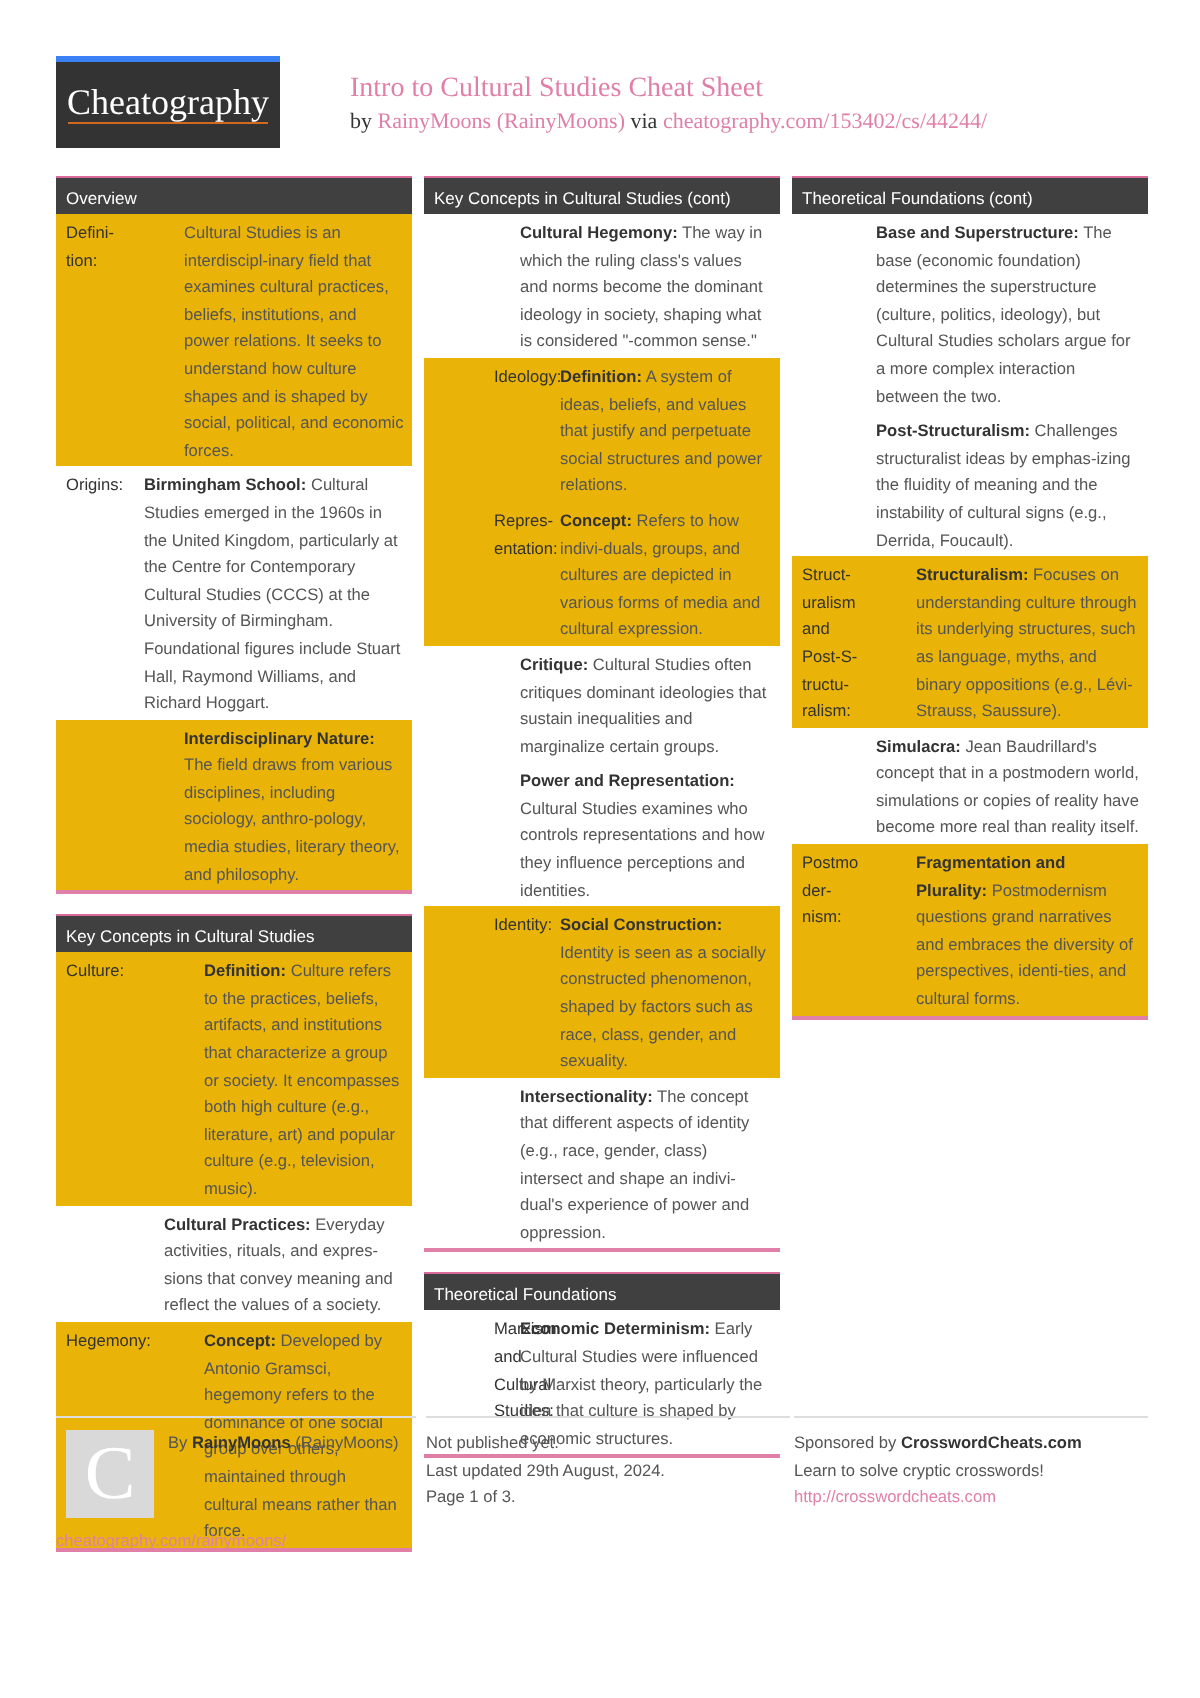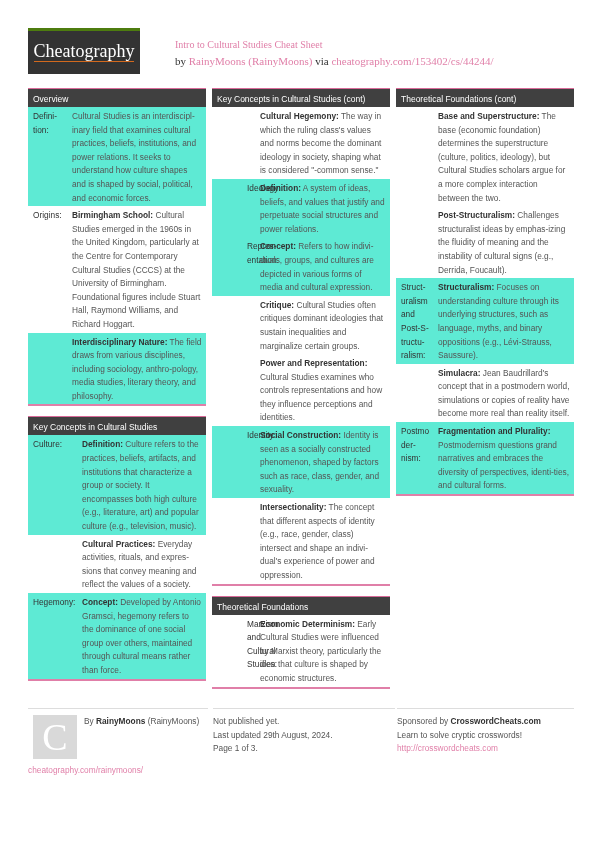--- a/index.html
+++ b/index.html
@@ -1,44 +1,44 @@
 <!DOCTYPE html>
 <html><head>
 <meta charset="utf-8">
 <style>
   * { box-sizing: border-box; margin: 0; padding: 0; }
   html, body { width: 600px; height: 849px; background: #ffffff; overflow: hidden; }
   body { font-family: "Liberation Sans", sans-serif; color: #333; position: relative; }
 
   .logo {
     position: absolute; left: 28px; top: 28px; width: 112px; height: 46px;
-    background: #333333; border-top: 3px solid #4d7c0f;
+    background: #333333; border-top: 3px solid #3b82f6;
     display: flex; align-items: center; justify-content: center;
   }
   .logo span {
     font-family: "Liberation Serif", serif; color: #fff; font-size: 18px;
     border-bottom: 1.5px solid #d2691e; line-height: 17px; padding-bottom: 1px;
   }
   .title-block { position: absolute; left: 175px; top: 37px; }
-  .title { font-family: "Liberation Serif", serif; font-size: 10px; color: #e07fa8; line-height: 16px; }
+  .title { font-family: "Liberation Serif", serif; font-size: 14px; color: #e07fa8; line-height: 16px; }
   .byline { font-family: "Liberation Serif", serif; font-size: 11px; color: #333; line-height: 16px; }
   .byline .pink { color: #e07fa8; }
 
   .col { position: absolute; top: 88px; width: 178px; }
   .col1 { left: 28px; }
   .col2 { left: 212px; width: 178px; }
   .col3 { left: 396px; width: 178px; }
 
   .section { border-bottom: 2px solid #e07fa8; margin-bottom: 10px; }
   .section-header {
     background: #404040; color: #fff; font-size: 8.5px; height: 19px;
     line-height: 20px; padding-left: 5px; border-top: 1px solid #d96a99;
   }
   .row { display: flex; font-size: 8.3px; line-height: 13.6px; padding: 3px 0 1px 0; }
-  .row.shaded { background: #5eead4; }
+  .row.shaded { background: #eab308; gap: 20px; }
   .row .key { width: 40px; padding-left: 5px; font-weight: normal; color: #333; flex-shrink: 0; }
   .row .val { flex: 1; padding-right: 4px; padding-left: 4px; color: #555; }
   .row .val b { color: #333; font-weight: bold; }
   .col1 .row .key { width: 40px; }
   .col1 .section.kc .row .key { width: 50px; }
   .col2 .row .key { width: 44px; padding-left: 35px; }
   .col3 .row .key { width: 38px; }
 
   .footer { position: absolute; top: 708px; left: 28px; width: 546px; }
   .fcol { position: absolute; top: 0; border-top: 1px solid #ddd; padding-top: 6px; font-size: 8.3px; line-height: 13.6px; color: #555; }

